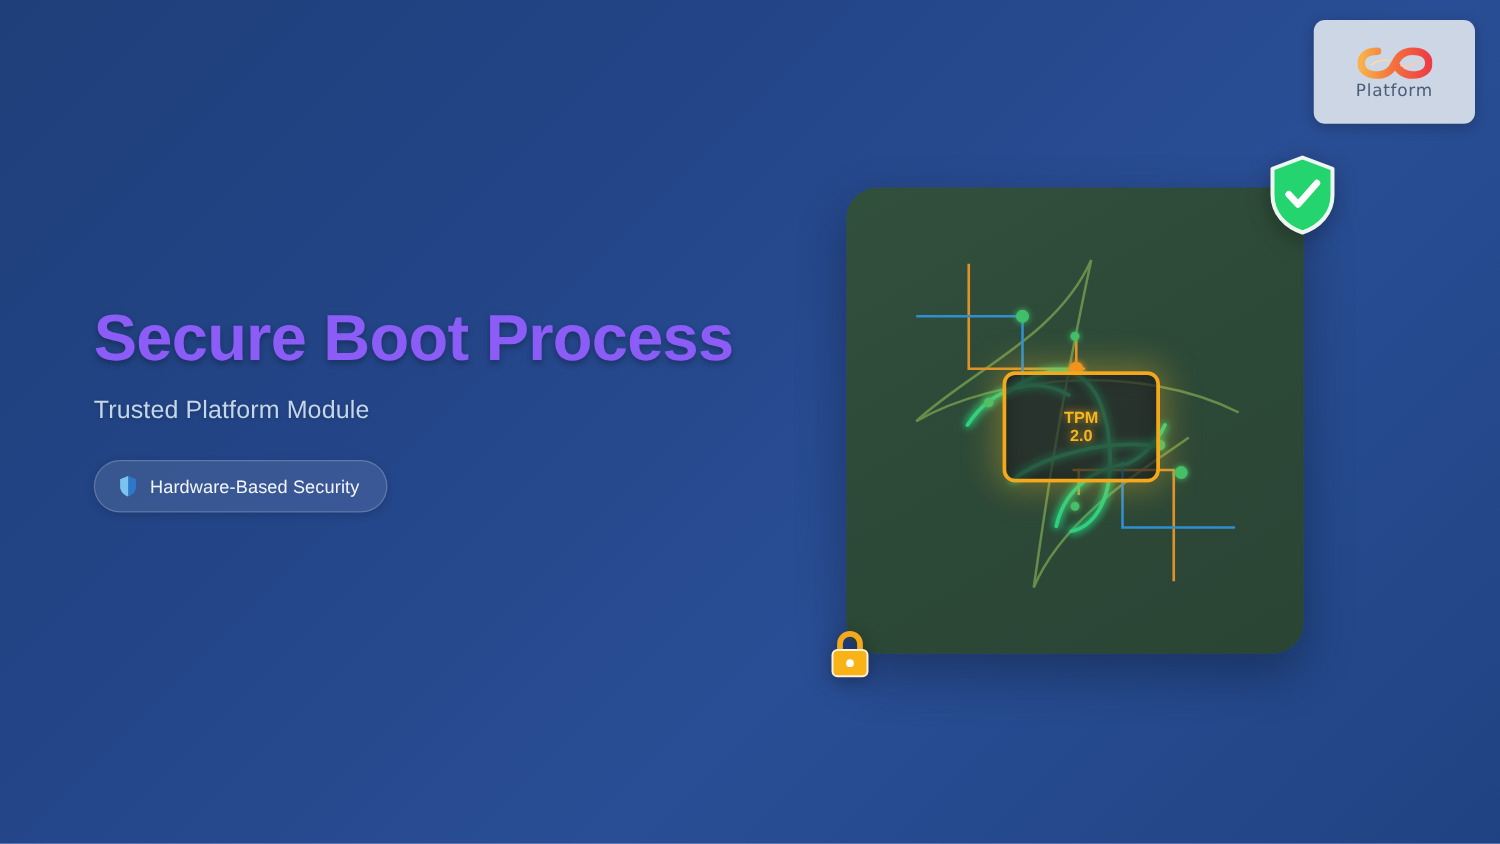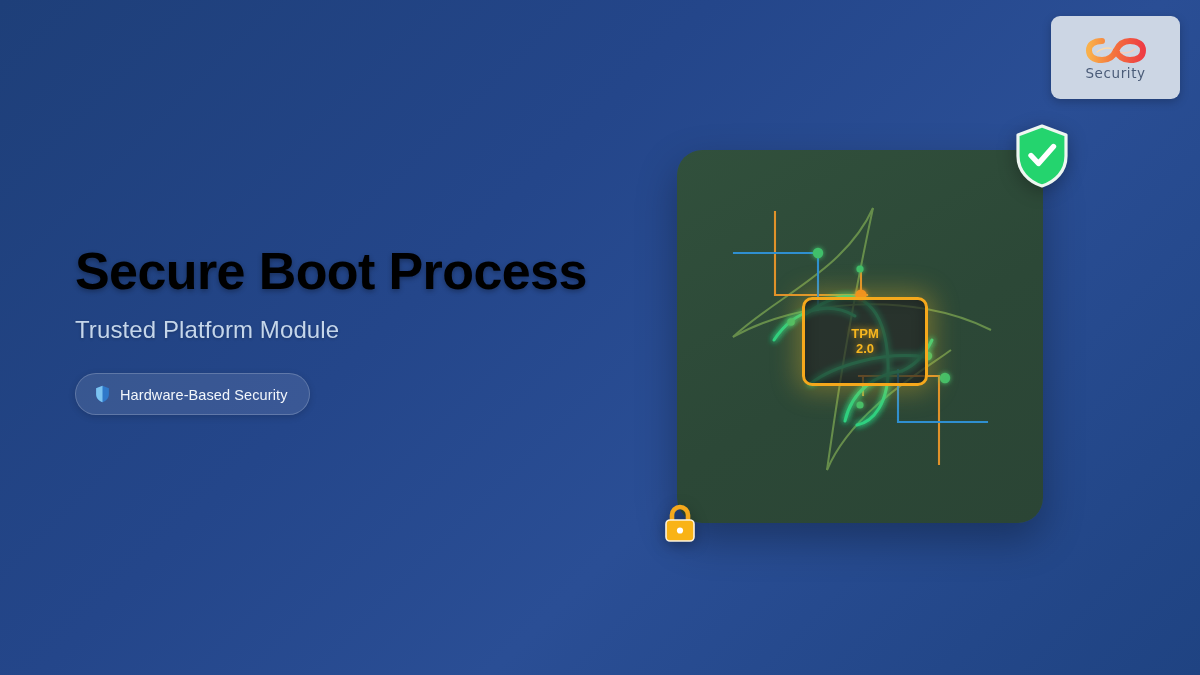--- a/index.html
+++ b/index.html
@@ -52,28 +52,28 @@
   .hero {
     position: absolute;
     left: 75px;
     top: 243px;
     width: 560px;
   }
   .hero-title {
     margin: 0;
     font-size: 52px;
     font-weight: bold;
-    color: #000000;
+    color: #8b5cf6;
     letter-spacing: -0.6px;
     line-height: 1.08;
     text-shadow: 0 2px 5px rgba(0,0,0,0.30);
   }
   .hero-subtitle {
     margin: 17px 0 0 0;
-    font-size: 24px;
+    font-size: 20px;
     font-weight: normal;
     color: #c5d6ea;
     letter-spacing: 0.1px;
     line-height: 1.2;
     text-shadow: 0 1px 3px rgba(0,0,0,0.22);
   }
   .badge-pill {
     margin-top: 28px;
     display: inline-flex;
     align-items: flex-end;
@@ -176,21 +176,21 @@
         <linearGradient id="inf-grad" x1="0" y1="0" x2="1" y2="0">
           <stop offset="0%" stop-color="#f9b04a"></stop>
           <stop offset="45%" stop-color="#f4743c"></stop>
           <stop offset="100%" stop-color="#ee3d44"></stop>
         </linearGradient>
       </defs>
       <path d="M32 12 C14 12 6 20 6 31 C6 42 14 50 32 50 C48 50 56 40 60 31 C64 22 72 12 88 12 C106 12 114 20 114 31 C114 42 106 50 88 50 C72 50 64 40 60 31" fill="none" stroke="url(#inf-grad)" stroke-width="12" stroke-linecap="round"></path>
       <path d="M22 34 C30 27 42 25 50 27" fill="none" stroke="#ffd9a6" stroke-width="3" stroke-linecap="round" opacity="0.95"></path>
       <path d="M98 28 C90 35 78 37 70 35" fill="none" stroke="#ffc9b0" stroke-width="3" stroke-linecap="round" opacity="0.85"></path>
     </svg>
-    <div class="brand-name">Security</div>
+    <div class="brand-name">Platform</div>
   </div>
 
   <div class="hero">
     <h1 class="hero-title">Secure Boot Process</h1>
     <p class="hero-subtitle">Trusted Platform Module</p>
 
     <div class="badge-pill">
       <svg class="shield-sm" viewBox="0 0 20 24">
         <path d="M10 1 L18.5 4.4 V12 C18.5 17.6 14.6 21.5 10 23 C5.4 21.5 1.5 17.6 1.5 12 V4.4 Z" fill="#2f78c9"></path>
         <path d="M10 1 L1.5 4.4 V12 C1.5 17.6 5.4 21.5 10 23 Z" fill="#7cc3f0"></path>

